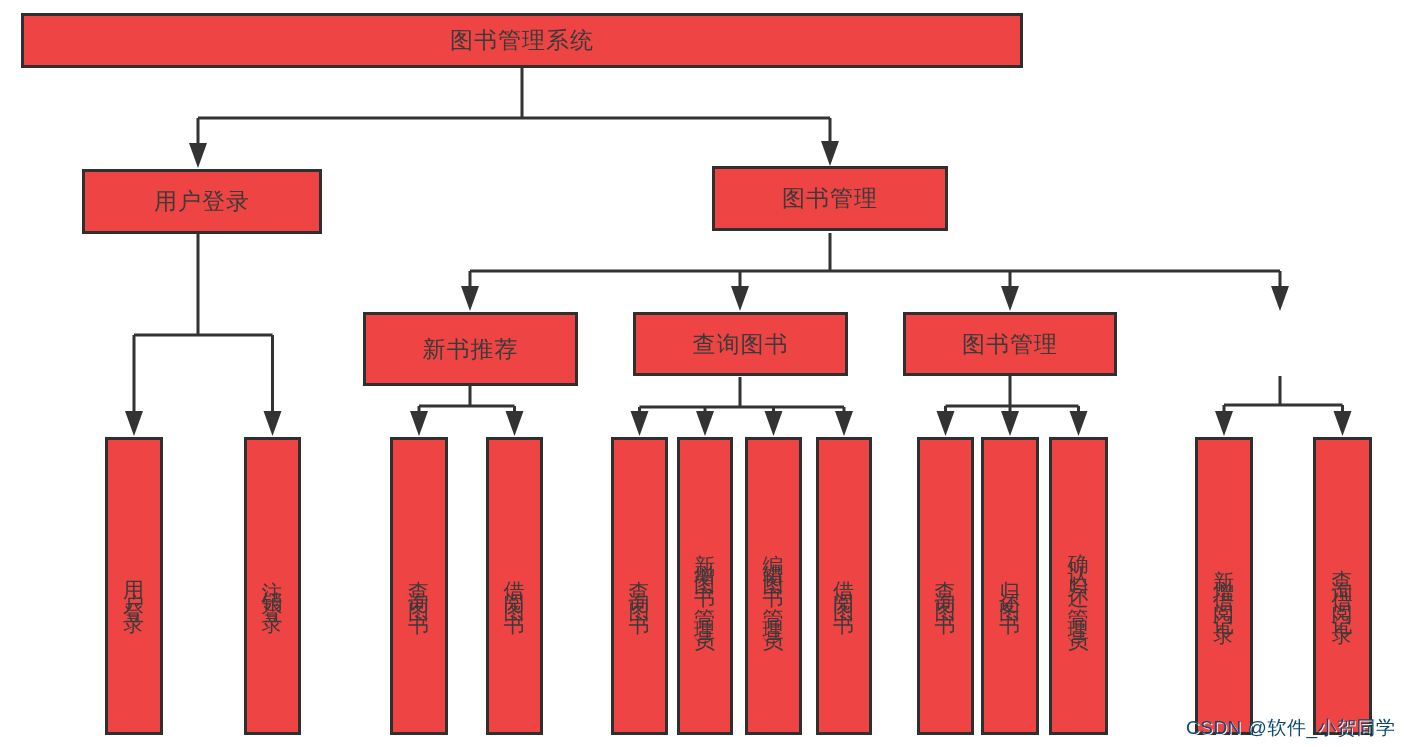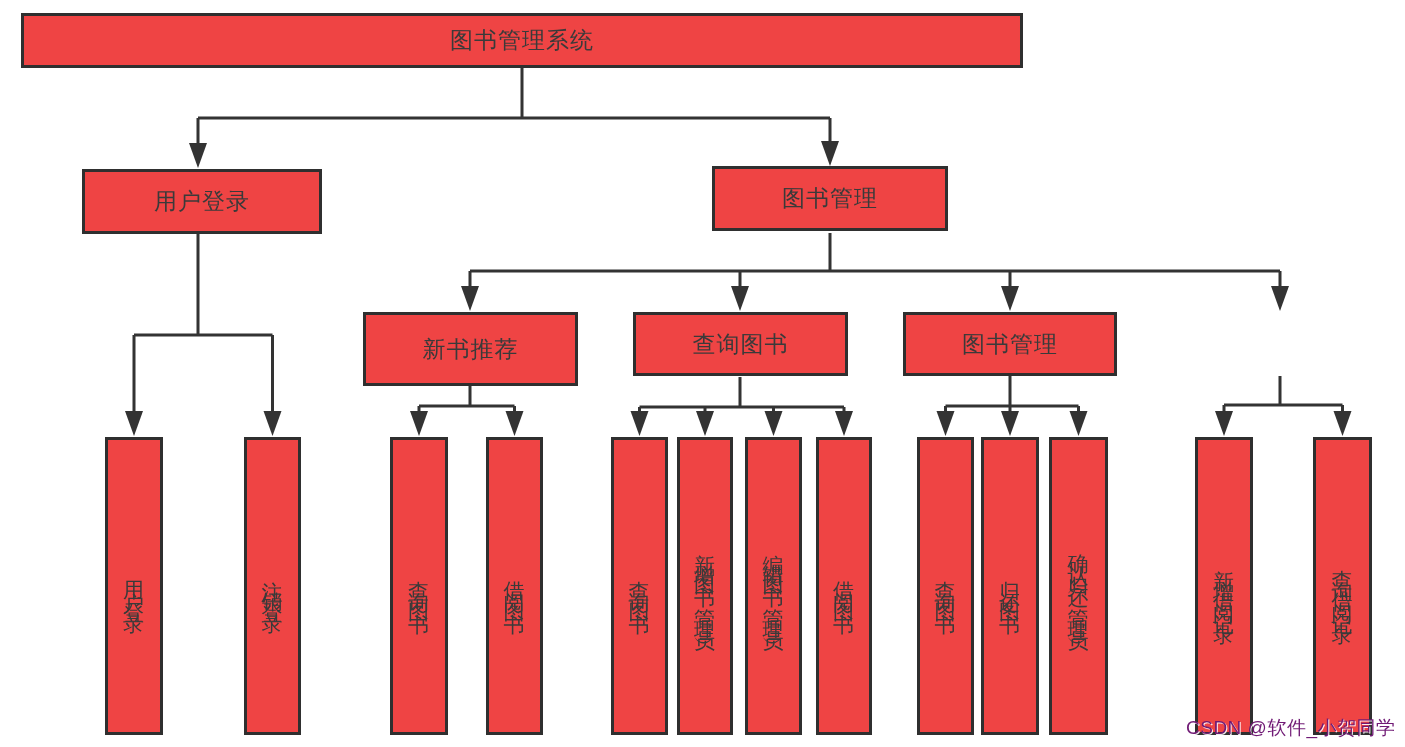--- a/index.html
+++ b/index.html
@@ -67,21 +67,21 @@
   #n-lf-9  { left: 981px;  width: 58px; }
   #n-lf-10 { left: 1049px; width: 59px; }
   #n-lf-11 { left: 1195px; width: 58px; }
   #n-lf-12 { left: 1313px; width: 59px; }
   #watermark {
     position: absolute;
     left: 1186px;
     top: 715px;
     z-index: 10;
     font-size: 19px;
-    color: #701a75;
+    color: #0c4a6e;
     letter-spacing: 0.5px;
     white-space: nowrap;
     text-shadow: 1px 1px 0 rgba(255,255,255,0.9);
   }
 </style>
 </head>
 <body>
 
 <div id="canvas">
 

